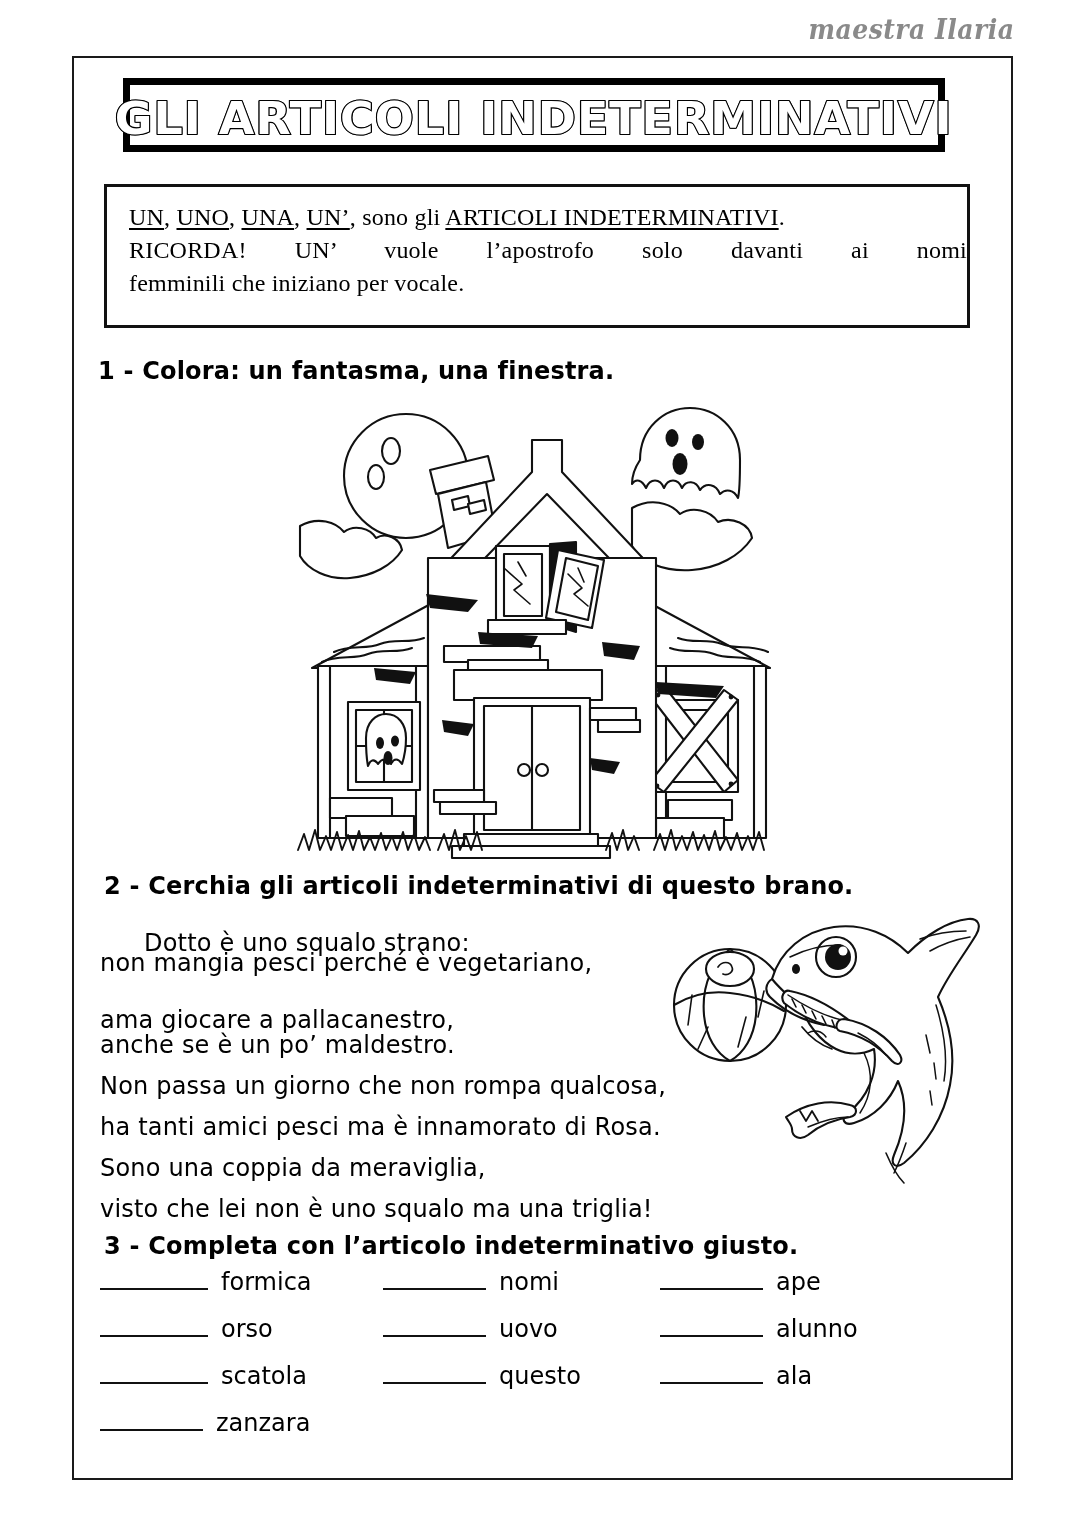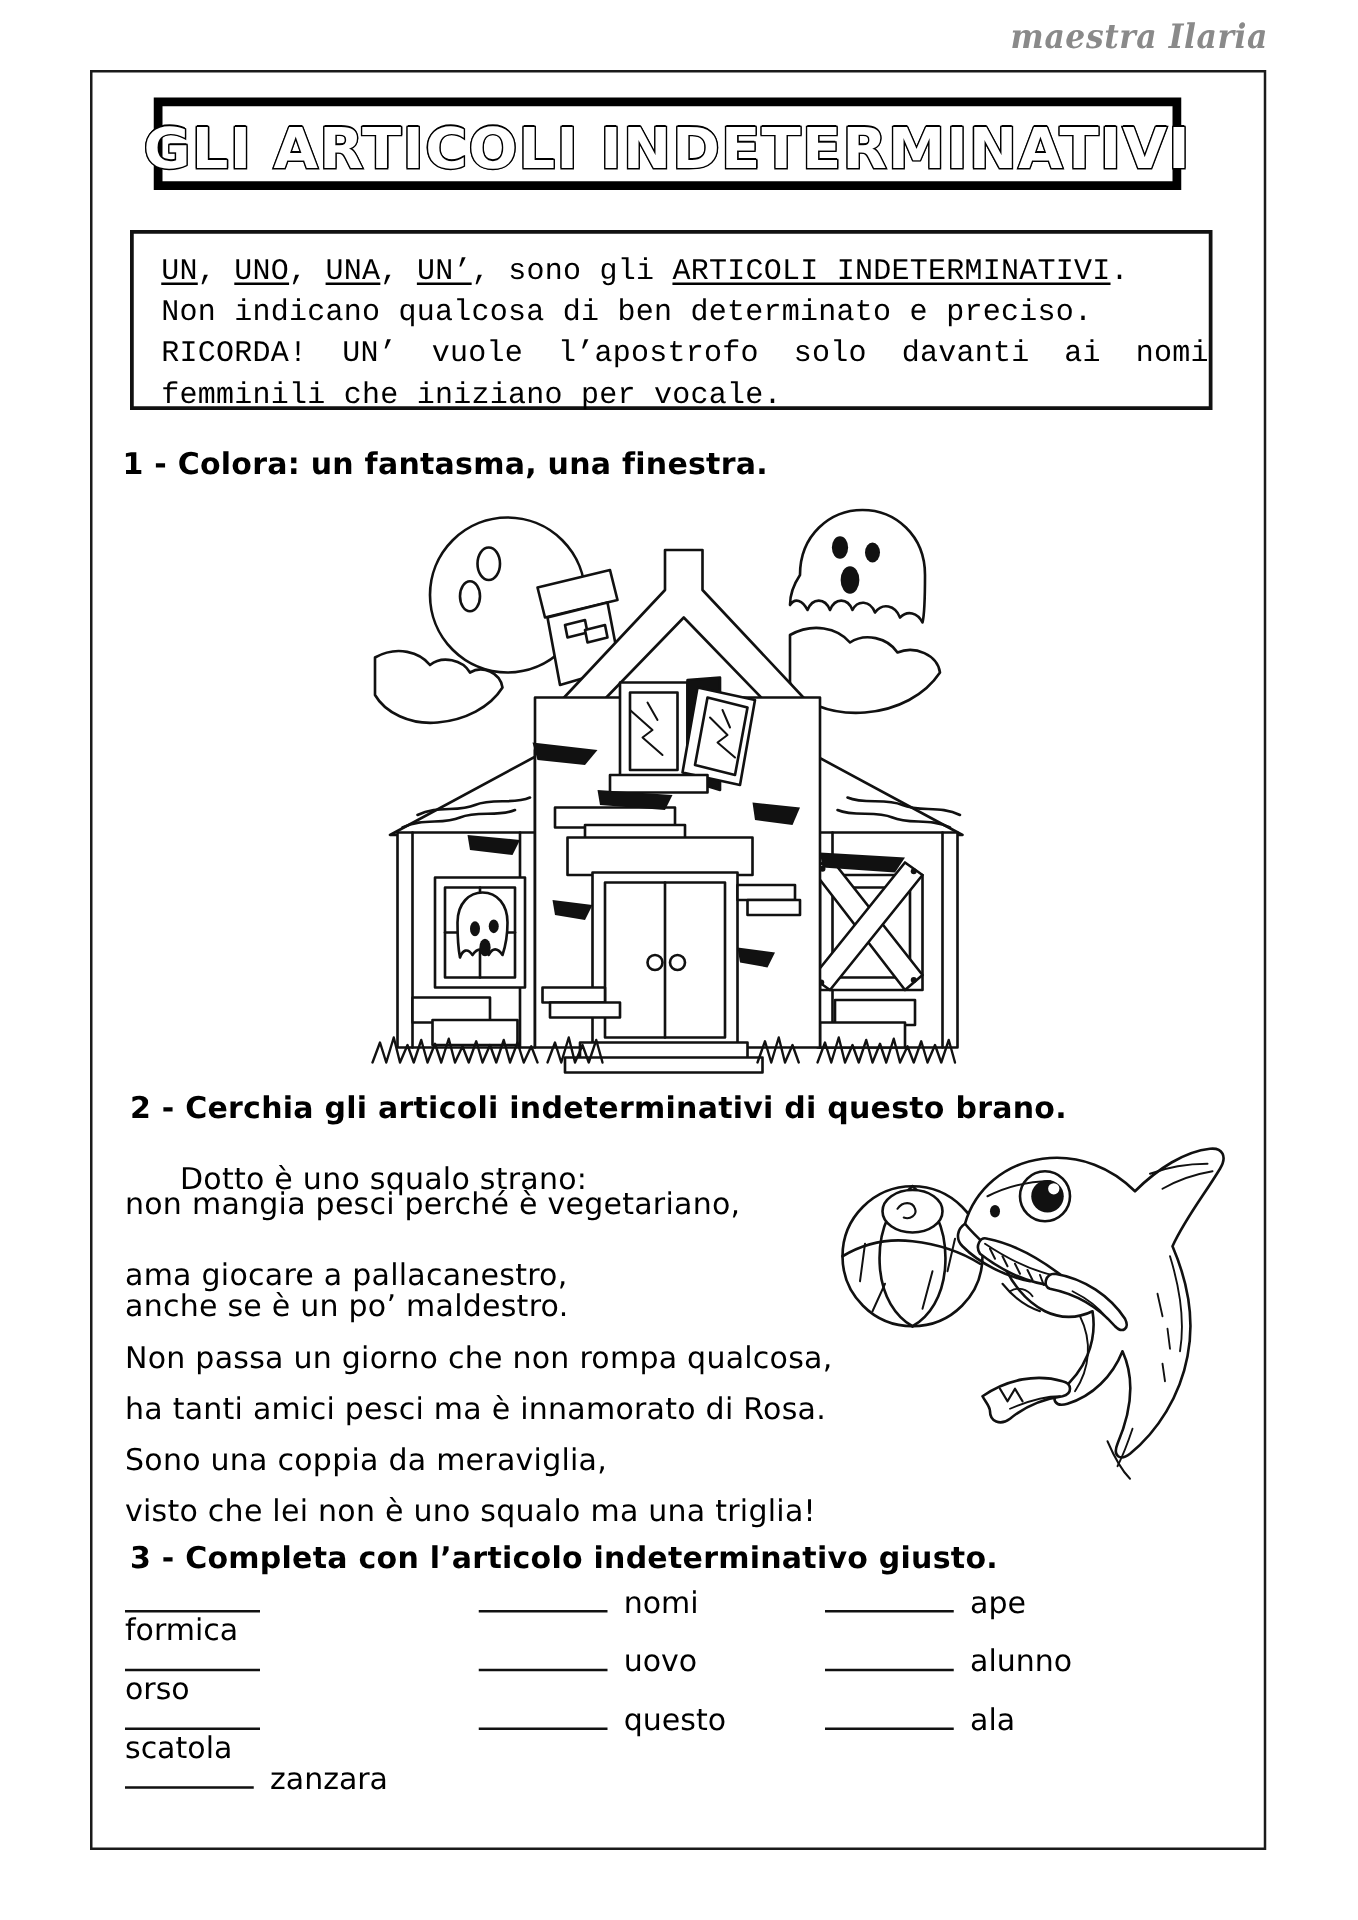--- a/index.html
+++ b/index.html
@@ -48,21 +48,21 @@
   }
   
   .intro-box{
     position:absolute;left:104px;top:184px;
     width:866px;height:144px;
     border:3px solid #111;
     box-sizing:border-box;
     padding:14px 22px 0 22px;
   }
   .intro-line{
-    font-family:Liberation Mono, monospace;
+    font-family:Liberation Serif, serif;
     font-size:24px;line-height:33px;
     white-space:nowrap;
     letter-spacing:.2px;
   }
   .intro-line.justify{
     white-space:normal;
     text-align:justify;
     text-align-last:justify;
     width:838px;
   }
@@ -82,21 +82,21 @@
   .ex3-grid{
     position:absolute;left:100px;top:1268px;
     width:830px;
   }
   .ex3-row{display:flex;height:47px;align-items:flex-start;}
   .ex3-cell{
     display:flex;align-items:baseline;
     font-family:"DejaVu Sans", sans-serif;
     font-size:24px;
   }
-  .ex3-cell.c0{width:283px;flex-direction:column;}
+  .ex3-cell.c0{width:283px;}
   .ex3-cell.c1{width:277px;}
   .ex3-cell.c2{width:270px;}
   .blank{
     display:inline-block;
     border-bottom:2px solid #111;
     height:20px;margin-right:13px;
   }
   .c0 .blank{width:108px;}
   .c1 .blank{width:103px;}
   .c2 .blank{width:103px;}
@@ -114,21 +114,20 @@
 <div class="page-frame"></div>
 
 <div class="title-box">
   <span class="title-text">GLI ARTICOLI INDETERMINATIVI</span>
 </div>
 
 <div class="intro-box">
   <div class="intro-line">
     <span class="u">UN</span><span>, </span><span class="u">UNO</span><span>, </span><span class="u">UNA</span><span>, </span><span class="u">UN’</span><span>,  sono gli </span><span class="u">ARTICOLI INDETERMINATIVI</span><span>.</span>
   </div>
-  <div class="intro-line">Non indicano qualcosa di ben determinato e preciso.</div>
   <div class="intro-line justify">RICORDA! UN’ vuole l’apostrofo solo davanti ai nomi</div>
   <div class="intro-line">femminili che iniziano per vocale.</div>
 </div>
 
 <div class="ex-head" style="left:98px;top:357px;">1 - Colora: un fantasma, una finestra.</div>
 
 <div class="house-art">
 <svg viewBox="0 0 506 462" width="506" height="462" fill="none" stroke="#111" stroke-width="2.1" stroke-linejoin="round" stroke-linecap="round">
 
   <circle cx="118" cy="78" r="62" fill="#fff"></circle>

